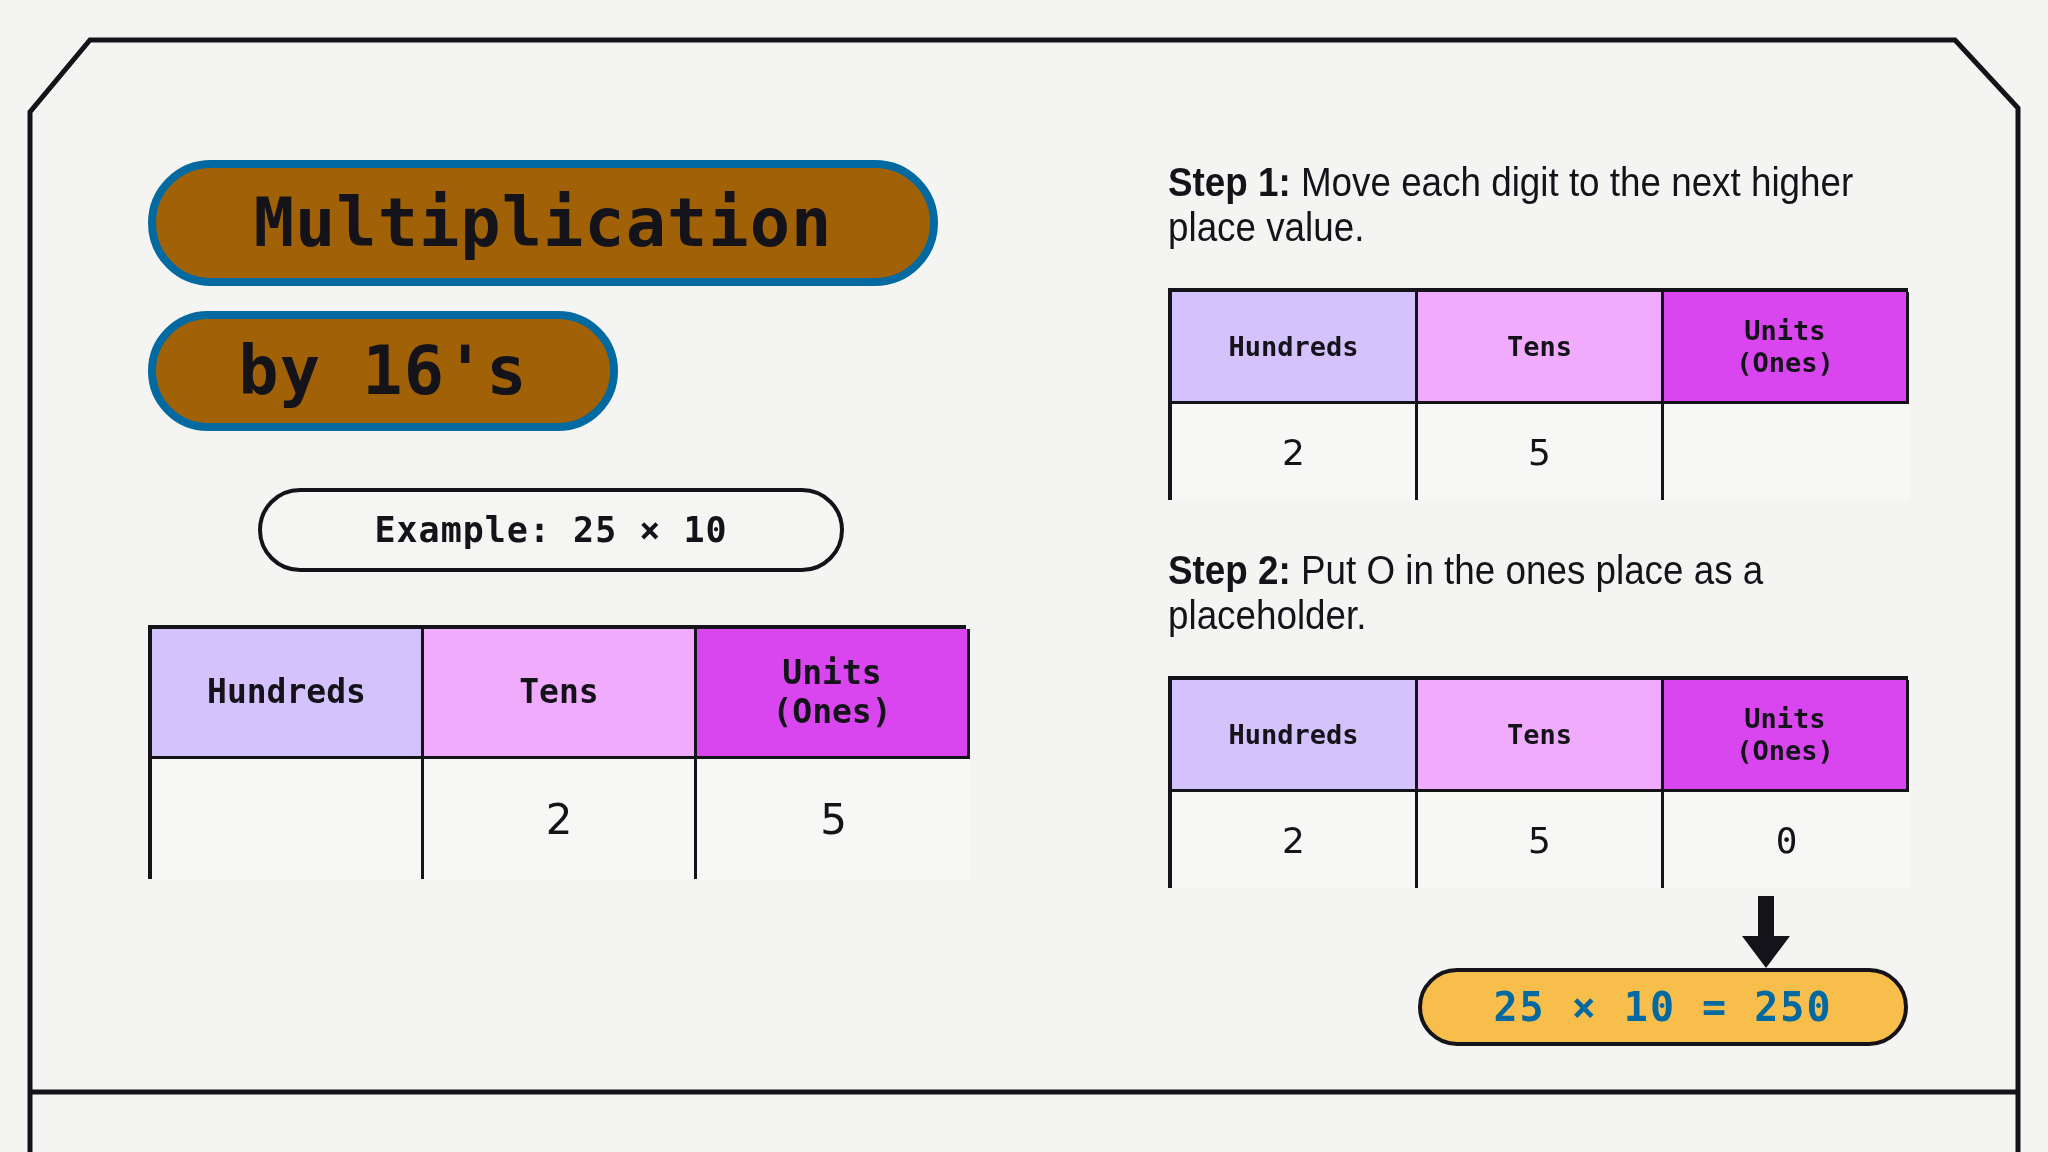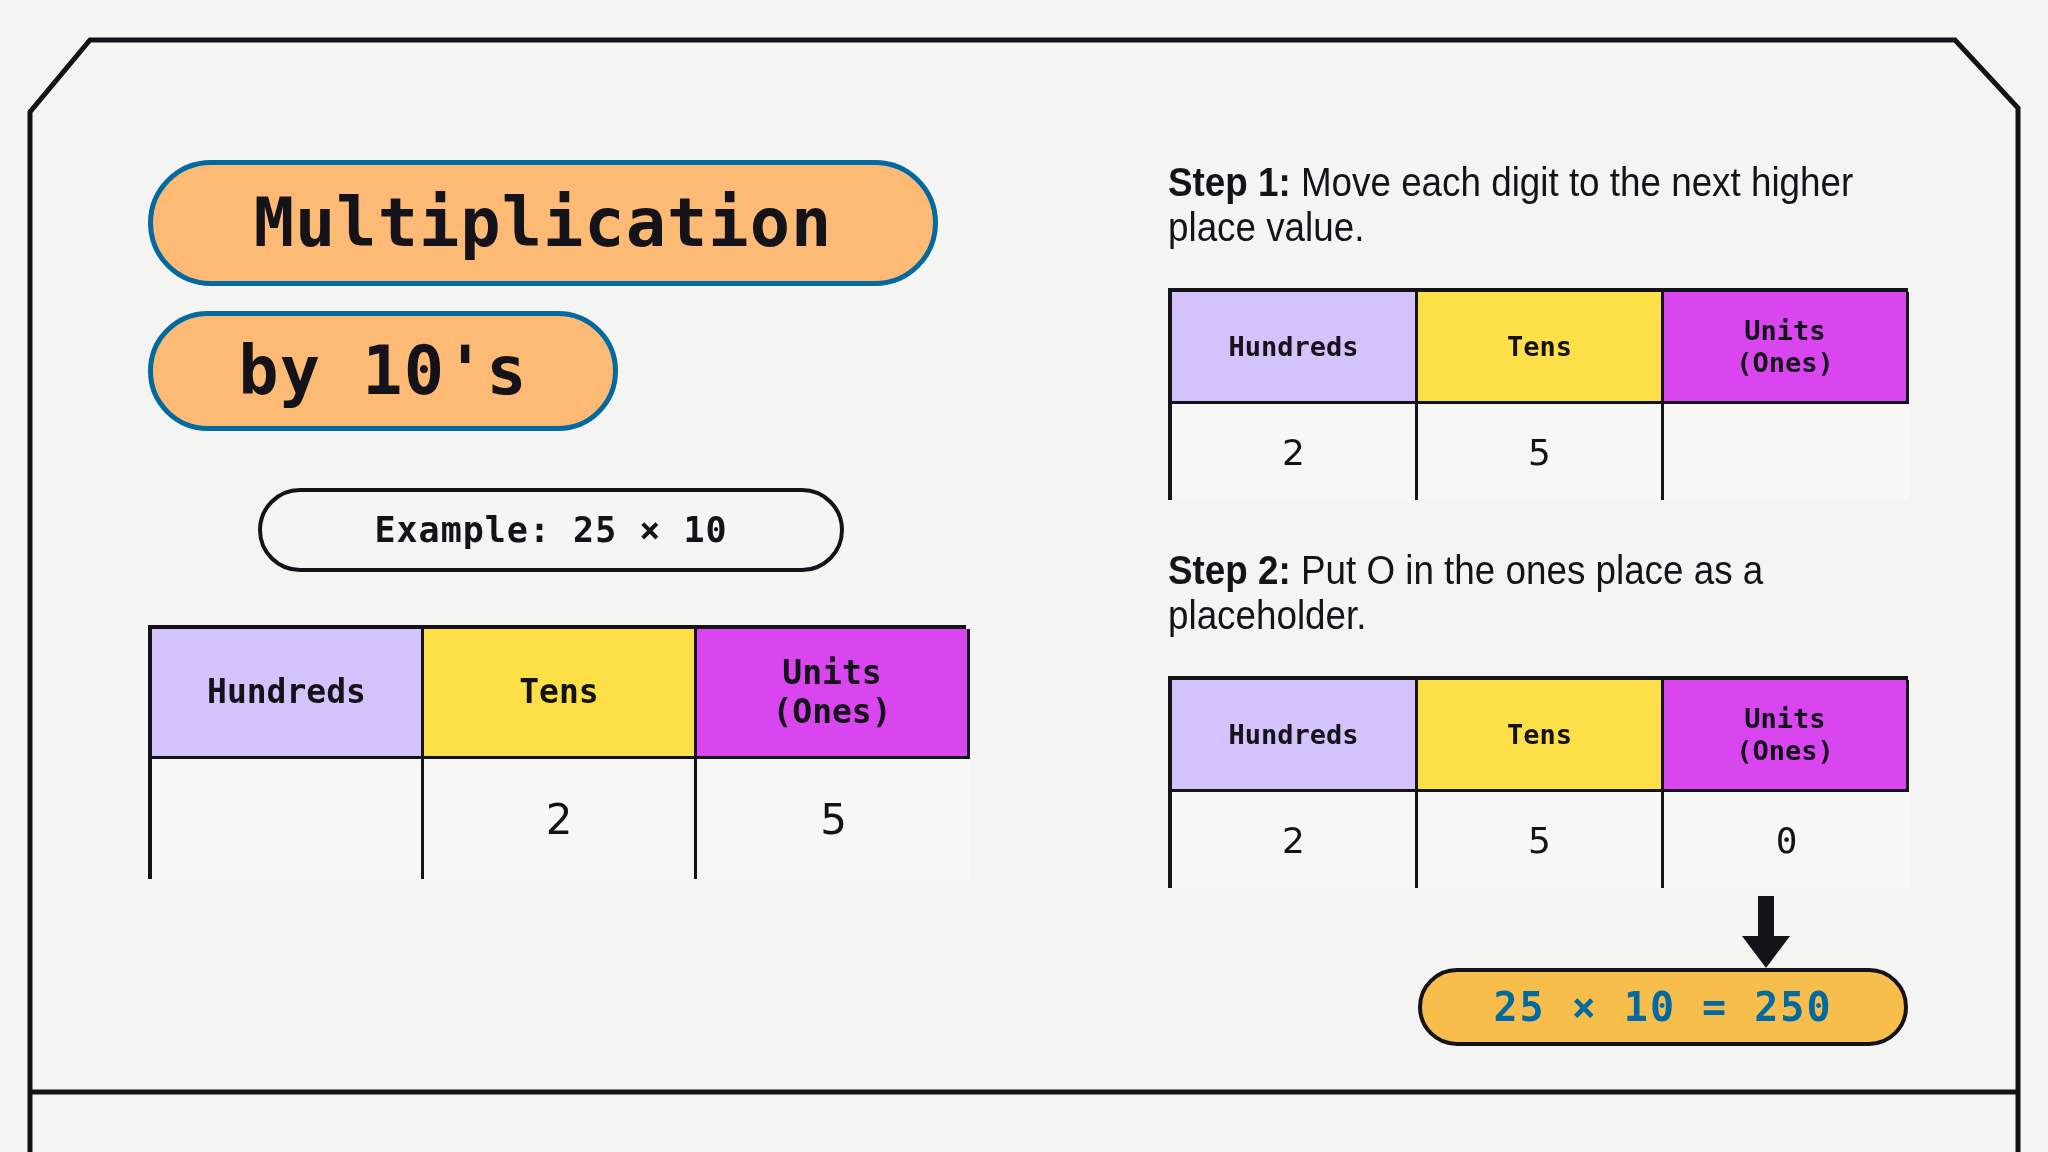--- a/index.html
+++ b/index.html
@@ -27,23 +27,23 @@
   .canvas {
     position: absolute;
     left: 0; top: 0;
     width: 2048px; height: 1152px;
   }
 
   
   .title-pill {
     position: absolute;
     box-sizing: border-box;
-    border: 5px solid #0369a1;
+    border: 8px solid #0369a1;
     border-radius: 90px;
-    background: #fdba74;
+    background: #a16207;
     display: flex;
     align-items: center;
     justify-content: center;
     font-weight: bold;
     color: #15131a;
     letter-spacing: 1px;
   }
   #title-line1 {
     left: 148px; top: 160px;
     width: 790px; height: 126px;
@@ -87,21 +87,21 @@
     justify-content: center;
     text-align: center;
     font-weight: bold;
     color: #15131a;
     line-height: 1.18;
     border-right: 3px solid #15131a;
     border-bottom: 3px solid #15131a;
   }
   .pv-head:last-of-type { border-right: none; }
   .pv-head.hundreds { background: #d4c2fc; }
-  .pv-head.tens     { background: #fde047; }
+  .pv-head.tens     { background: #f0abfc; }
   .pv-head.units    { background: #d946ef; }
 
   .pv-cell {
     box-sizing: border-box;
     position: relative;
     display: flex;
     align-items: center;
     justify-content: center;
     background: #f7f7f6;
     border-right: 3px solid #15131a;
@@ -177,21 +177,21 @@
 
 <svg id="frame-svg" viewBox="0 0 2048 1152">
   <path d="M 30 1152 L 30 112 L 90 40 L 1955 40 L 2018 108 L 2018 1152" fill="none" stroke="#15131a" stroke-width="5"></path>
   <line x1="30" y1="1092" x2="2018" y2="1092" stroke="#15131a" stroke-width="5"></line>
 </svg>
 
 <div class="canvas">
 
   <div class="title-pill" id="title-line1">Multiplication</div>
 
-  <div class="title-pill" id="title-line2">by 10's</div>
+  <div class="title-pill" id="title-line2">by 16's</div>
 
   <div id="example-pill">Example: 25 × 10</div>
 
   <div class="pv-table" id="table-main">
     <div class="pv-head hundreds">Hundreds</div>
     <div class="pv-head tens">Tens</div>
     <div class="pv-head units">
       <span>
         <span>Units</span><br>
         <span>(Ones)</span>

